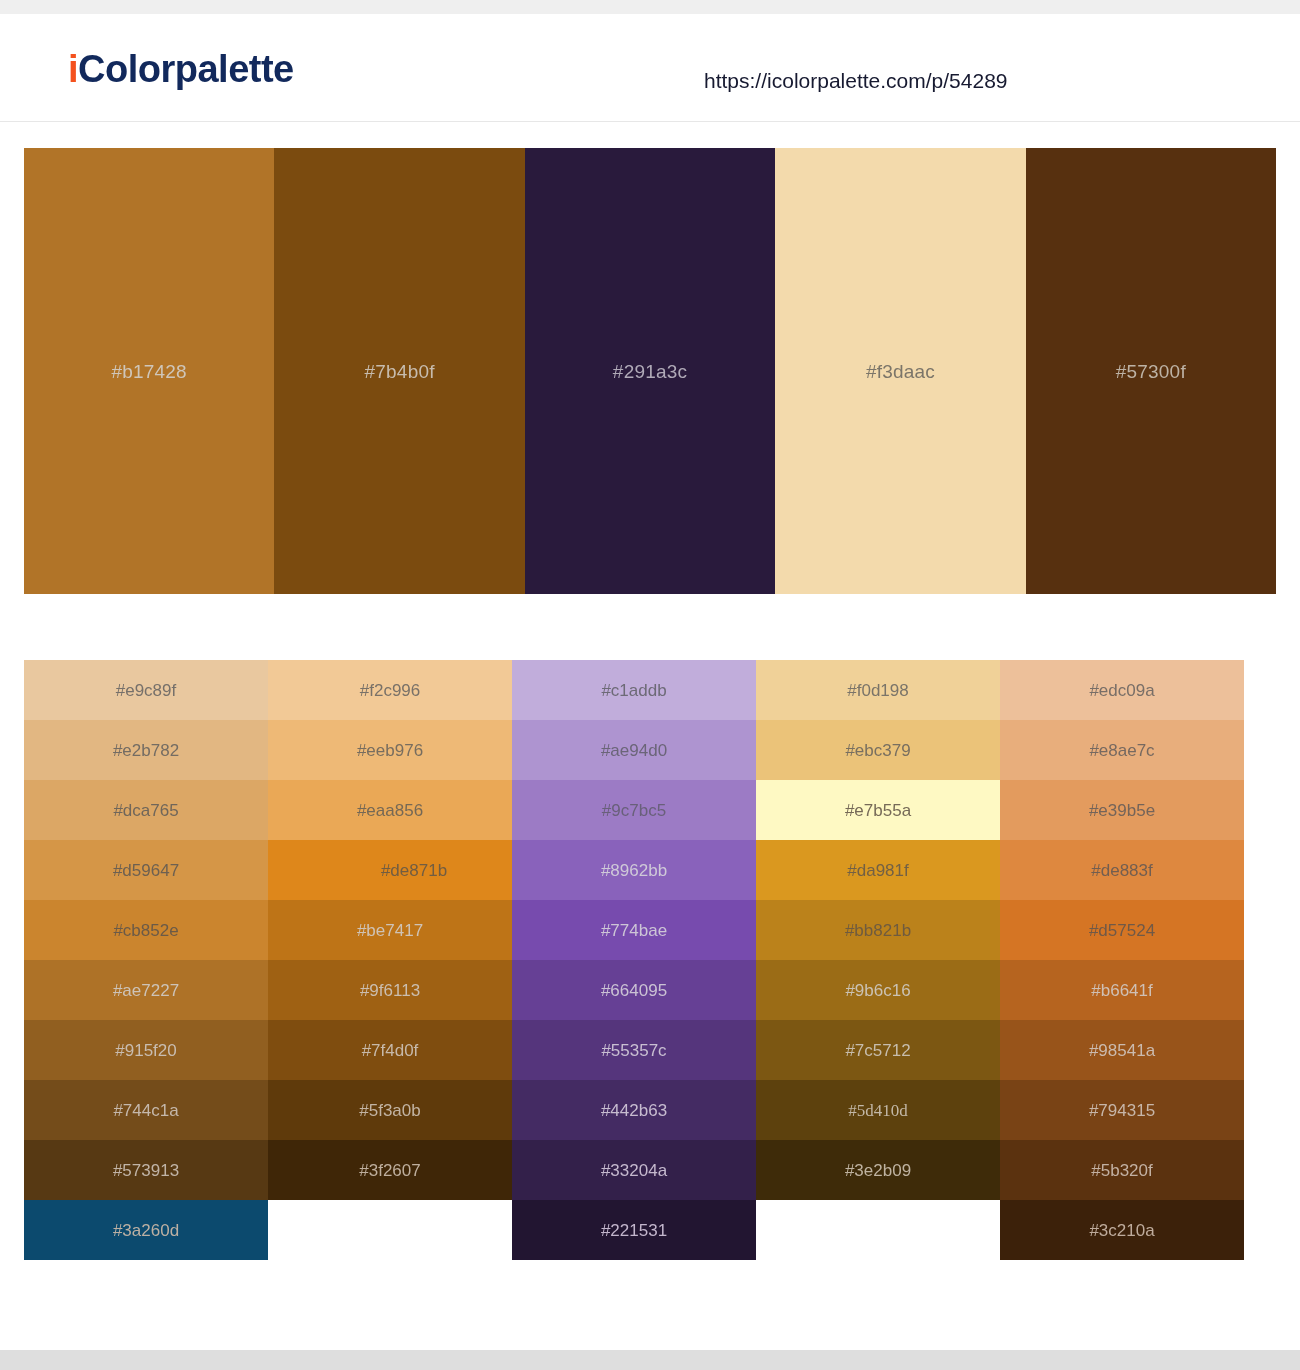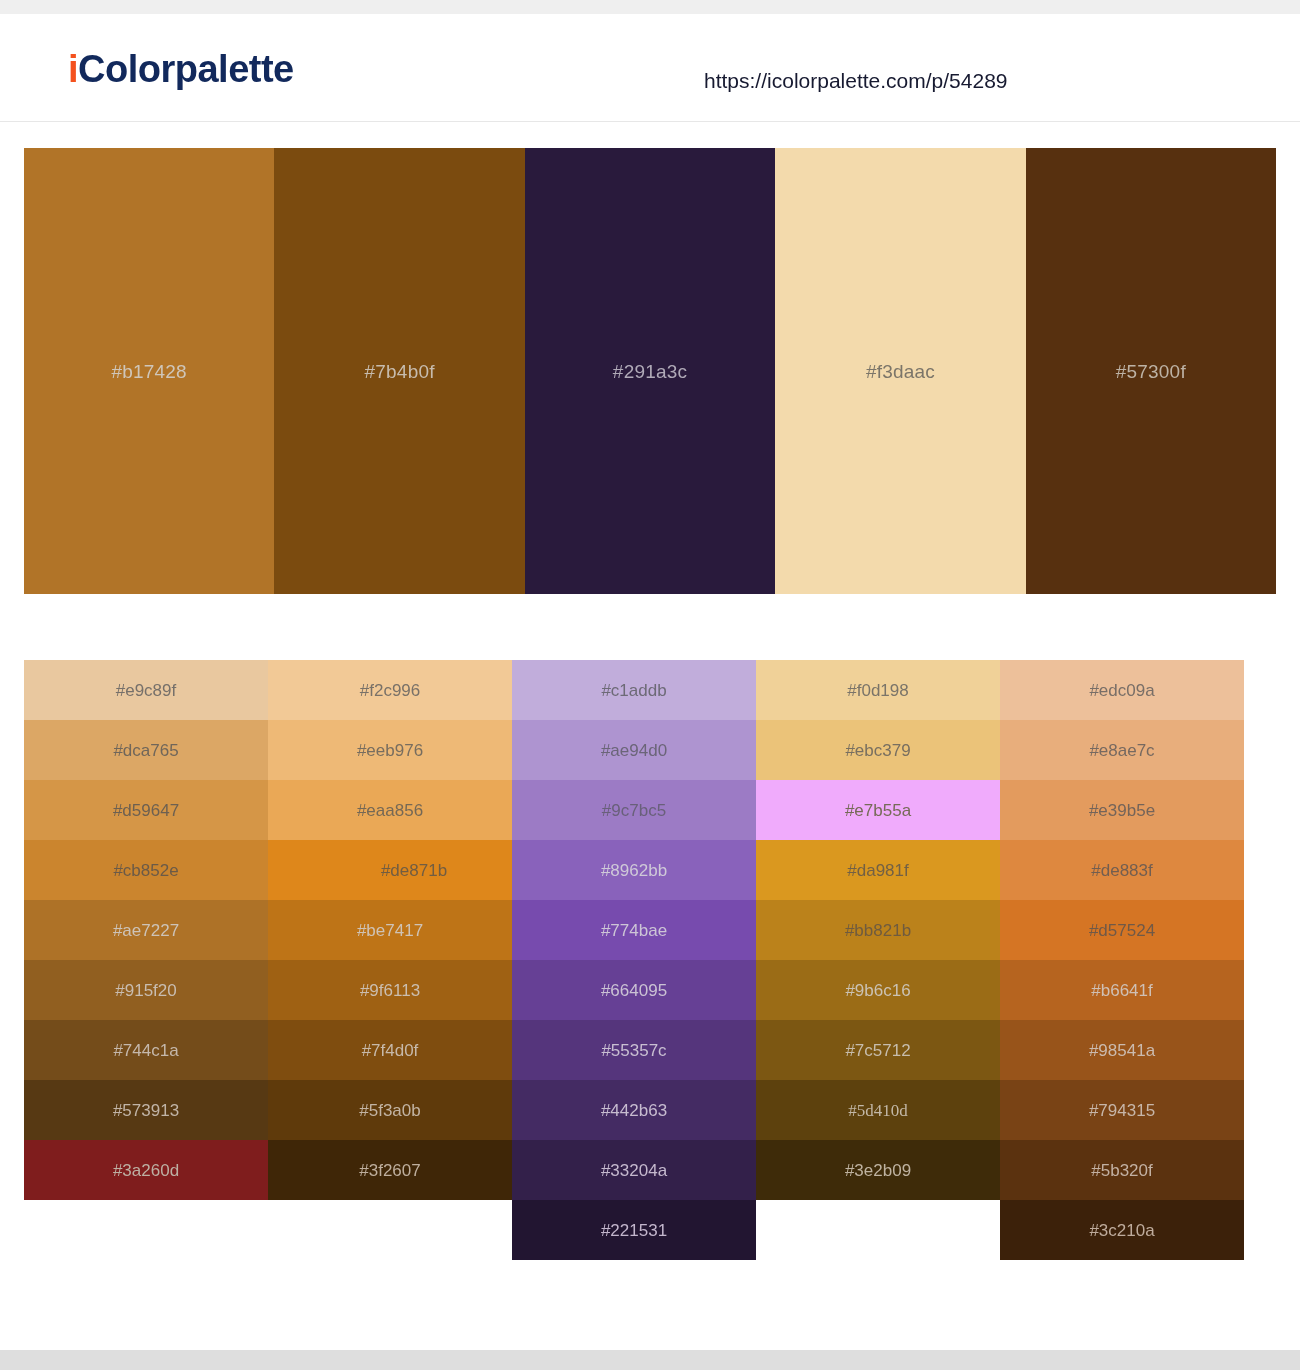--- a/index.html
+++ b/index.html
@@ -143,28 +143,29 @@
         <span class="swatch-label" style="color: rgb(123, 117, 105);">#f3daac</span>
       </div>
       <div class="swatch" style="background: rgb(87, 48, 15);">
         <span class="swatch-label" style="color: rgb(189, 178, 165);">#57300f</span>
       </div>
     </div>
 
   <div class="shades-grid" id="shades-grid">
       <div class="shade-col">
         <div class="shade-cell" style="background: rgb(233, 200, 159); color: rgb(118, 112, 106);">#e9c89f</div>
+        <div class="shade-cell" style="background: rgb(226, 183, 130); color: rgb(116, 108, 99);">#e2b782</div>
         <div class="shade-cell" style="background: rgb(220, 167, 101); color: rgb(112, 102, 90);">#dca765</div>
         <div class="shade-cell" style="background: rgb(213, 150, 71); color: rgb(109, 96, 81);">#d59647</div>
         <div class="shade-cell" style="background: rgb(203, 133, 46); color: rgb(107, 90, 71);">#cb852e</div>
         <div class="shade-cell" style="background: rgb(174, 114, 39); color: rgb(205, 195, 184);">#ae7227</div>
         <div class="shade-cell" style="background: rgb(145, 95, 32); color: rgb(201, 189, 177);">#915f20</div>
         <div class="shade-cell" style="background: rgb(116, 76, 26); color: rgb(197, 184, 172);">#744c1a</div>
         <div class="shade-cell" style="background: rgb(87, 57, 19); color: rgb(193, 180, 167);">#573913</div>
-        <div class="shade-cell" style="background: #7f1d1d; color: rgb(189, 176, 163);">#3a260d</div>
+        <div class="shade-cell" style="background: #0c4a6e; color: rgb(189, 176, 163);">#3a260d</div>
       </div>
       <div class="shade-col">
         <div class="shade-cell" style="background: rgb(242, 201, 150); color: rgb(121, 113, 104);">#f2c996</div>
         <div class="shade-cell" style="background: rgb(238, 185, 118); color: rgb(119, 109, 95);">#eeb976</div>
         <div class="shade-cell" style="background: rgb(234, 168, 86); color: rgb(117, 104, 85);">#eaa856</div>
         <div class="shade-cell" style="background: rgb(222, 135, 27); color: rgb(113, 93, 66); padding-left: 48px;">#de871b</div>
         <div class="shade-cell" style="background: rgb(190, 116, 23); color: rgb(207, 195, 182);">#be7417</div>
         <div class="shade-cell" style="background: rgb(159, 97, 19); color: rgb(203, 190, 176);">#9f6113</div>
         <div class="shade-cell" style="background: rgb(127, 77, 15); color: rgb(199, 185, 170);">#7f4d0f</div>
         <div class="shade-cell" style="background: rgb(95, 58, 11); color: rgb(195, 180, 164);">#5f3a0b</div>
@@ -178,21 +179,21 @@
         <div class="shade-cell" style="background: rgb(119, 75, 174); color: rgb(205, 197, 214);">#774bae</div>
         <div class="shade-cell" style="background: rgb(102, 64, 149); color: rgb(203, 194, 212);">#664095</div>
         <div class="shade-cell" style="background: rgb(85, 53, 124); color: rgb(201, 191, 210);">#55357c</div>
         <div class="shade-cell" style="background: rgb(68, 43, 99); color: rgb(199, 188, 208);">#442b63</div>
         <div class="shade-cell" style="background: rgb(51, 32, 74); color: rgb(197, 185, 206);">#33204a</div>
         <div class="shade-cell" style="background: rgb(34, 21, 49); color: rgb(195, 182, 204);">#221531</div>
       </div>
       <div class="shade-col">
         <div class="shade-cell" style="background: rgb(240, 209, 152); color: rgb(122, 116, 105);">#f0d198</div>
         <div class="shade-cell" style="background: rgb(235, 195, 121); color: rgb(120, 111, 96);">#ebc379</div>
-        <div class="shade-cell" style="background: #f0abfc; color: rgb(118, 106, 87);">#e7b55a</div>
+        <div class="shade-cell" style="background: #fef9c3; color: rgb(118, 106, 87);">#e7b55a</div>
         <div class="shade-cell" style="background: rgb(218, 152, 31); color: rgb(114, 96, 69);">#da981f</div>
         <div class="shade-cell" style="background: rgb(187, 130, 27); color: rgb(111, 91, 63);">#bb821b</div>
         <div class="shade-cell" style="background: rgb(155, 108, 22); color: rgb(203, 194, 180);">#9b6c16</div>
         <div class="shade-cell" style="background: rgb(124, 87, 18); color: rgb(199, 189, 173);">#7c5712</div>
         <div class="shade-cell" style="background: rgb(93, 65, 13); color: rgb(195, 184, 167); font-family: Liberation Serif, serif;">#5d410d</div>
         <div class="shade-cell" style="background: rgb(62, 43, 9); color: rgb(191, 179, 161);">#3e2b09</div>
       </div>
       <div class="shade-col">
         <div class="shade-cell" style="background: rgb(237, 192, 154); color: rgb(120, 110, 103);">#edc09a</div>
         <div class="shade-cell" style="background: rgb(232, 174, 124); color: rgb(118, 105, 96);">#e8ae7c</div>

